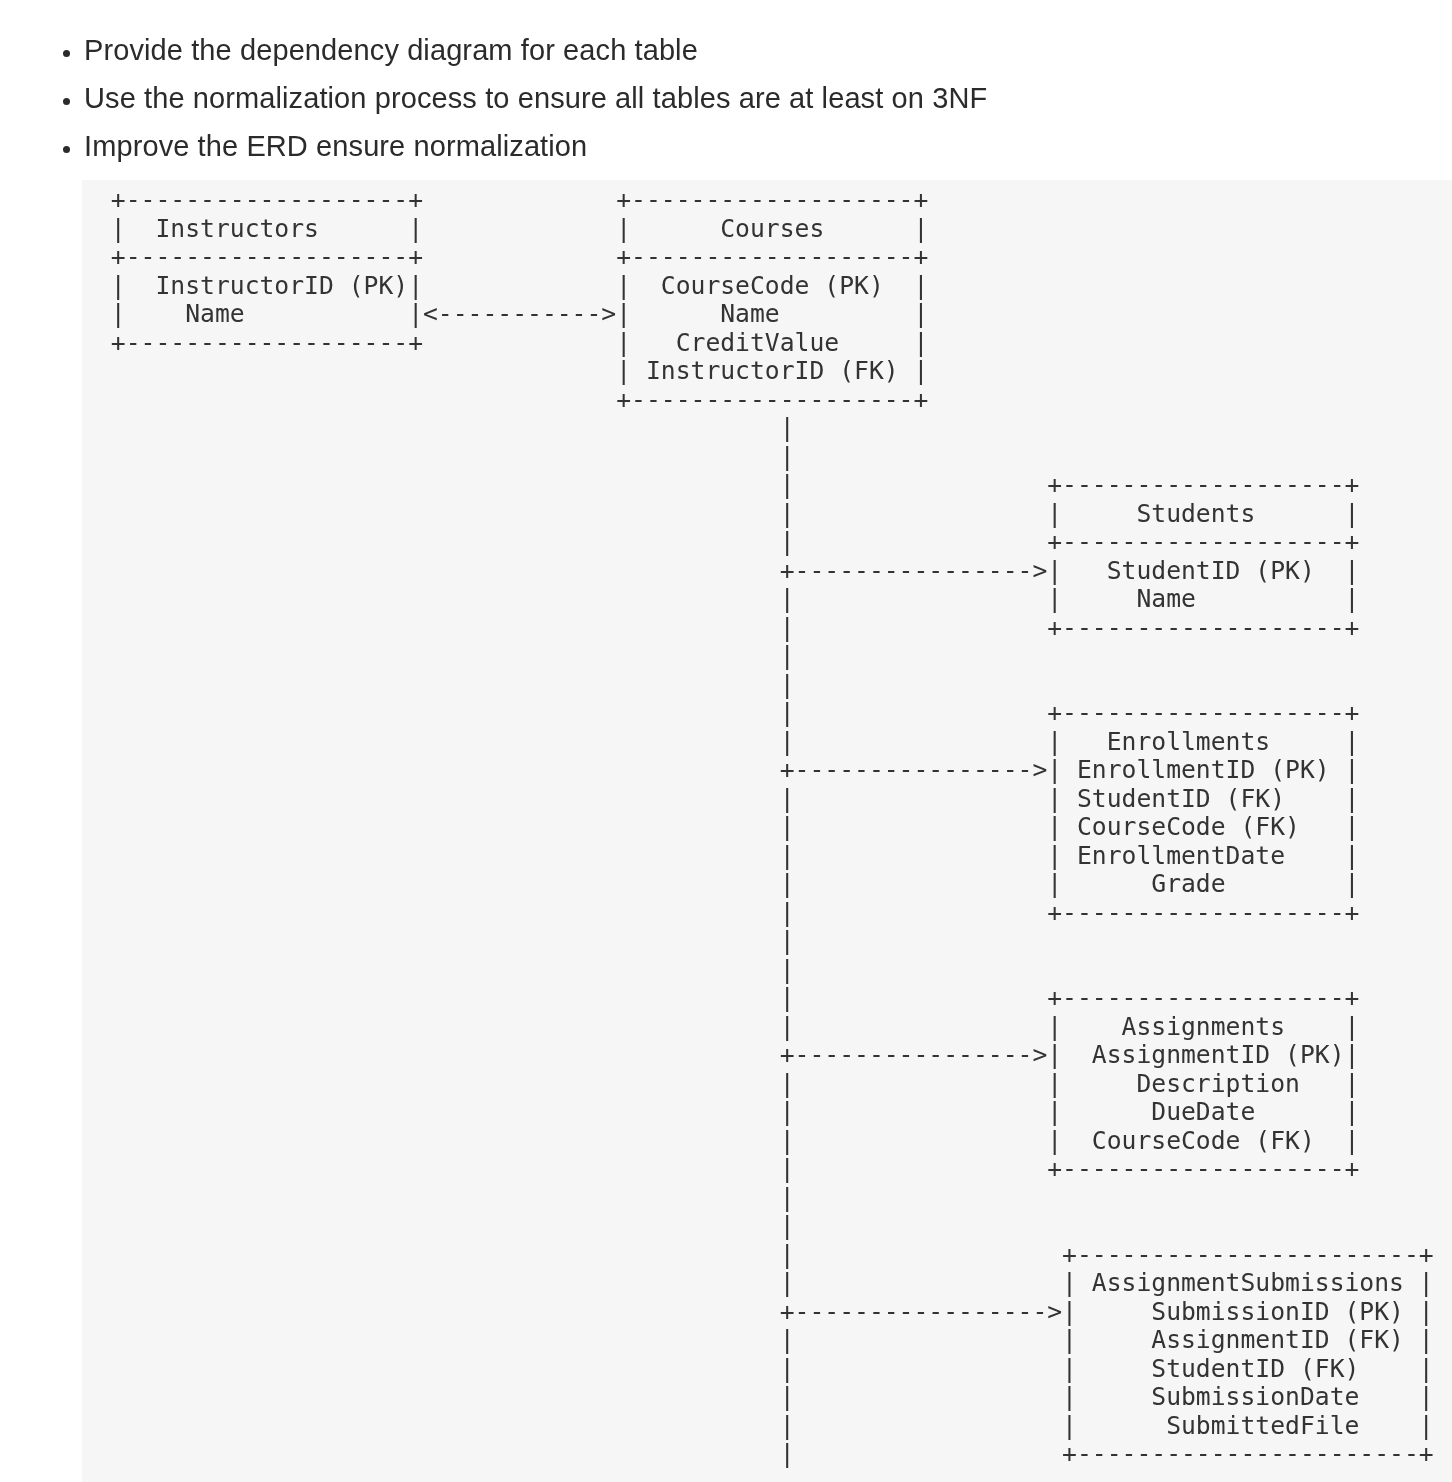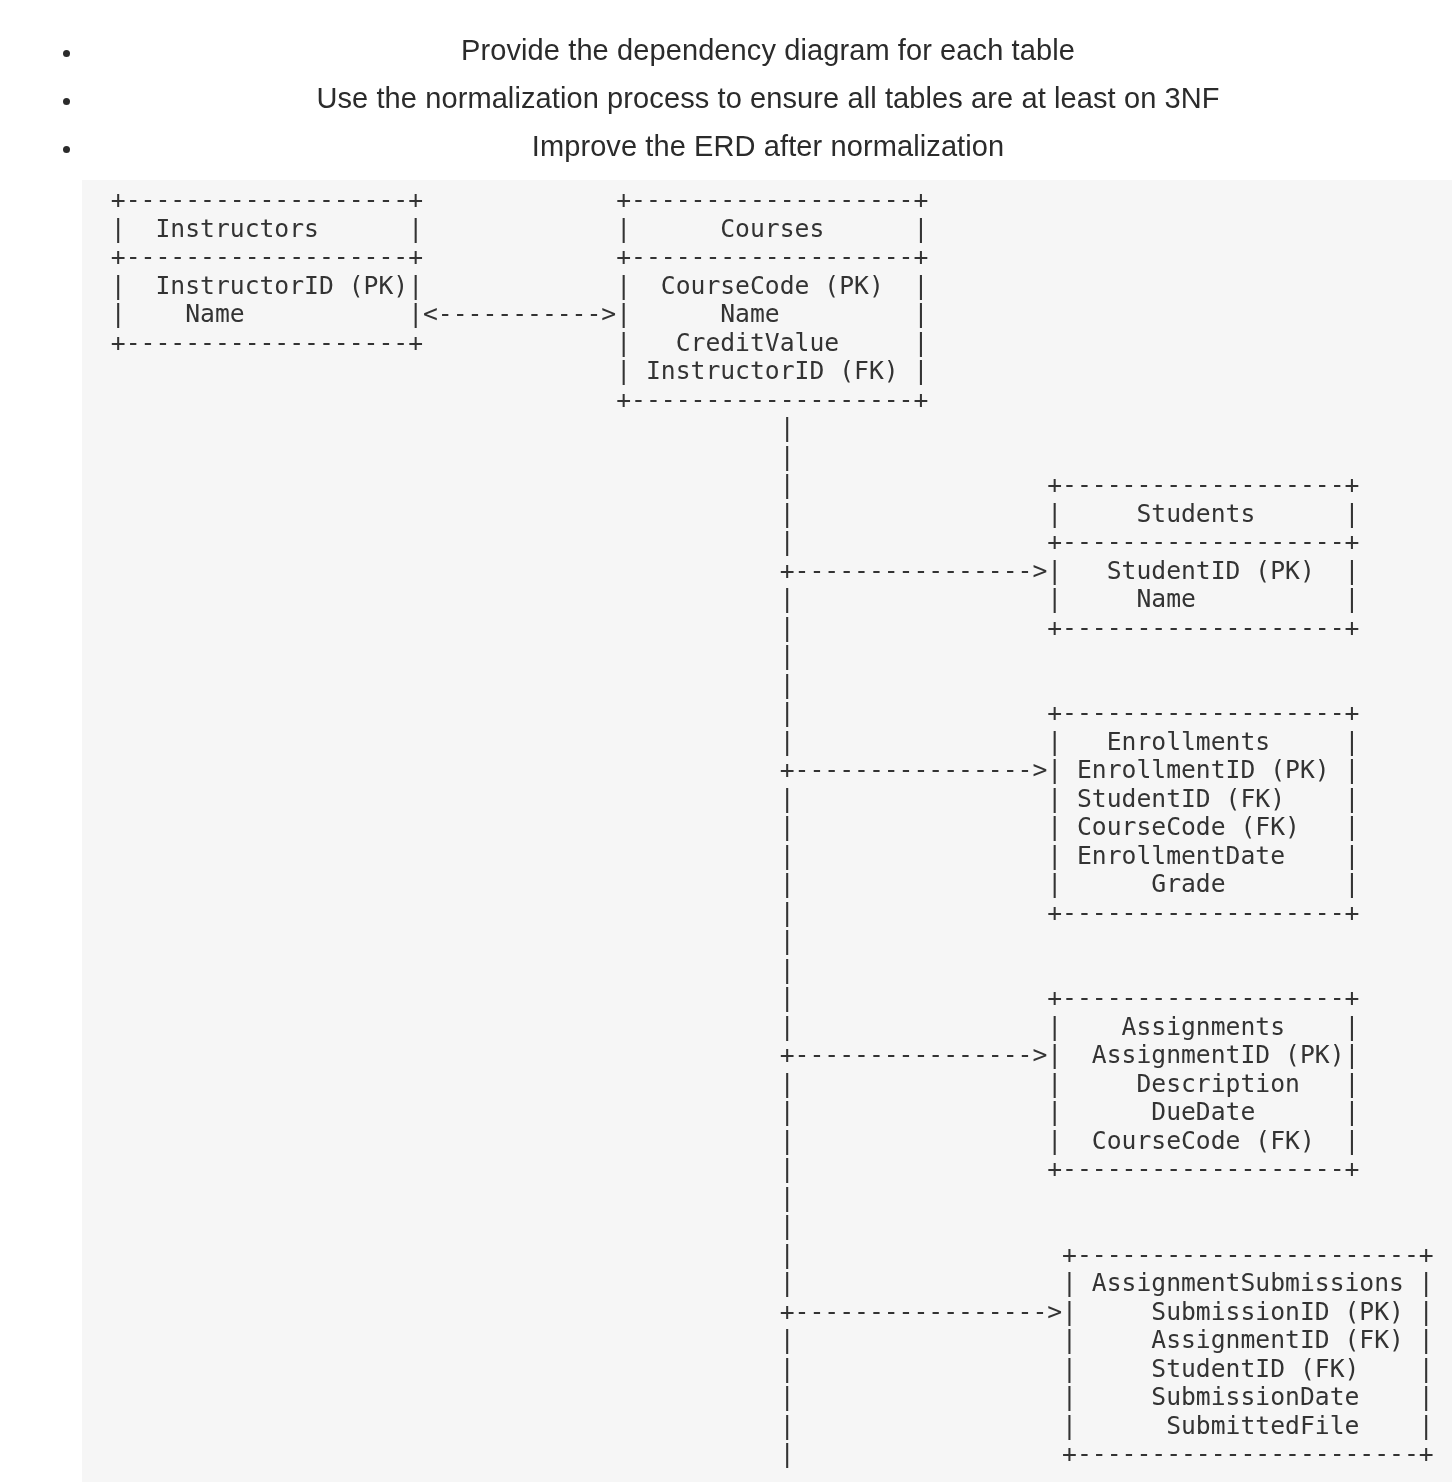--- a/index.html
+++ b/index.html
@@ -11,21 +11,20 @@
     font-family: "Liberation Sans", sans-serif;
   }
   ul.instructions {
     margin: 36px 0 0 0;
     padding: 0 0 0 84px;
     list-style: disc;
     color: #2b2b2b;
     font-size: 29px;
     line-height: 29px;
     letter-spacing: 0.1px;
-    text-align: center;
   }
   ul.instructions li { margin-bottom: 19px; }
   ul.instructions li::marker { color: #2b2b2b; font-size: 24px; }
   .code-block {
     margin: 10px 0 0 82px;
     background: #f6f6f6;
     min-height: 1292px;
     padding: 6px 0 20px 14px;
   }
   pre.ascii {
@@ -38,21 +37,21 @@
   }
 </style>
 </head>
 <body>
 
 <div class="page">
 
   <ul class="instructions">
     <li>Provide the dependency diagram for each table</li>
     <li>Use the normalization process to ensure all tables are at least on 3NF</li>
-    <li>Improve the ERD after normalization</li>
+    <li>Improve the ERD ensure normalization</li>
   </ul>
 
   <div class="code-block">
     <pre class="ascii"> +-------------------+             +-------------------+
  |  Instructors      |             |      Courses      |
  +-------------------+             +-------------------+
  |  InstructorID (PK)|             |  CourseCode (PK)  |
  |    Name           |&lt;-----------&gt;|      Name         |
  +-------------------+             |   CreditValue     |
                                    | InstructorID (FK) |

